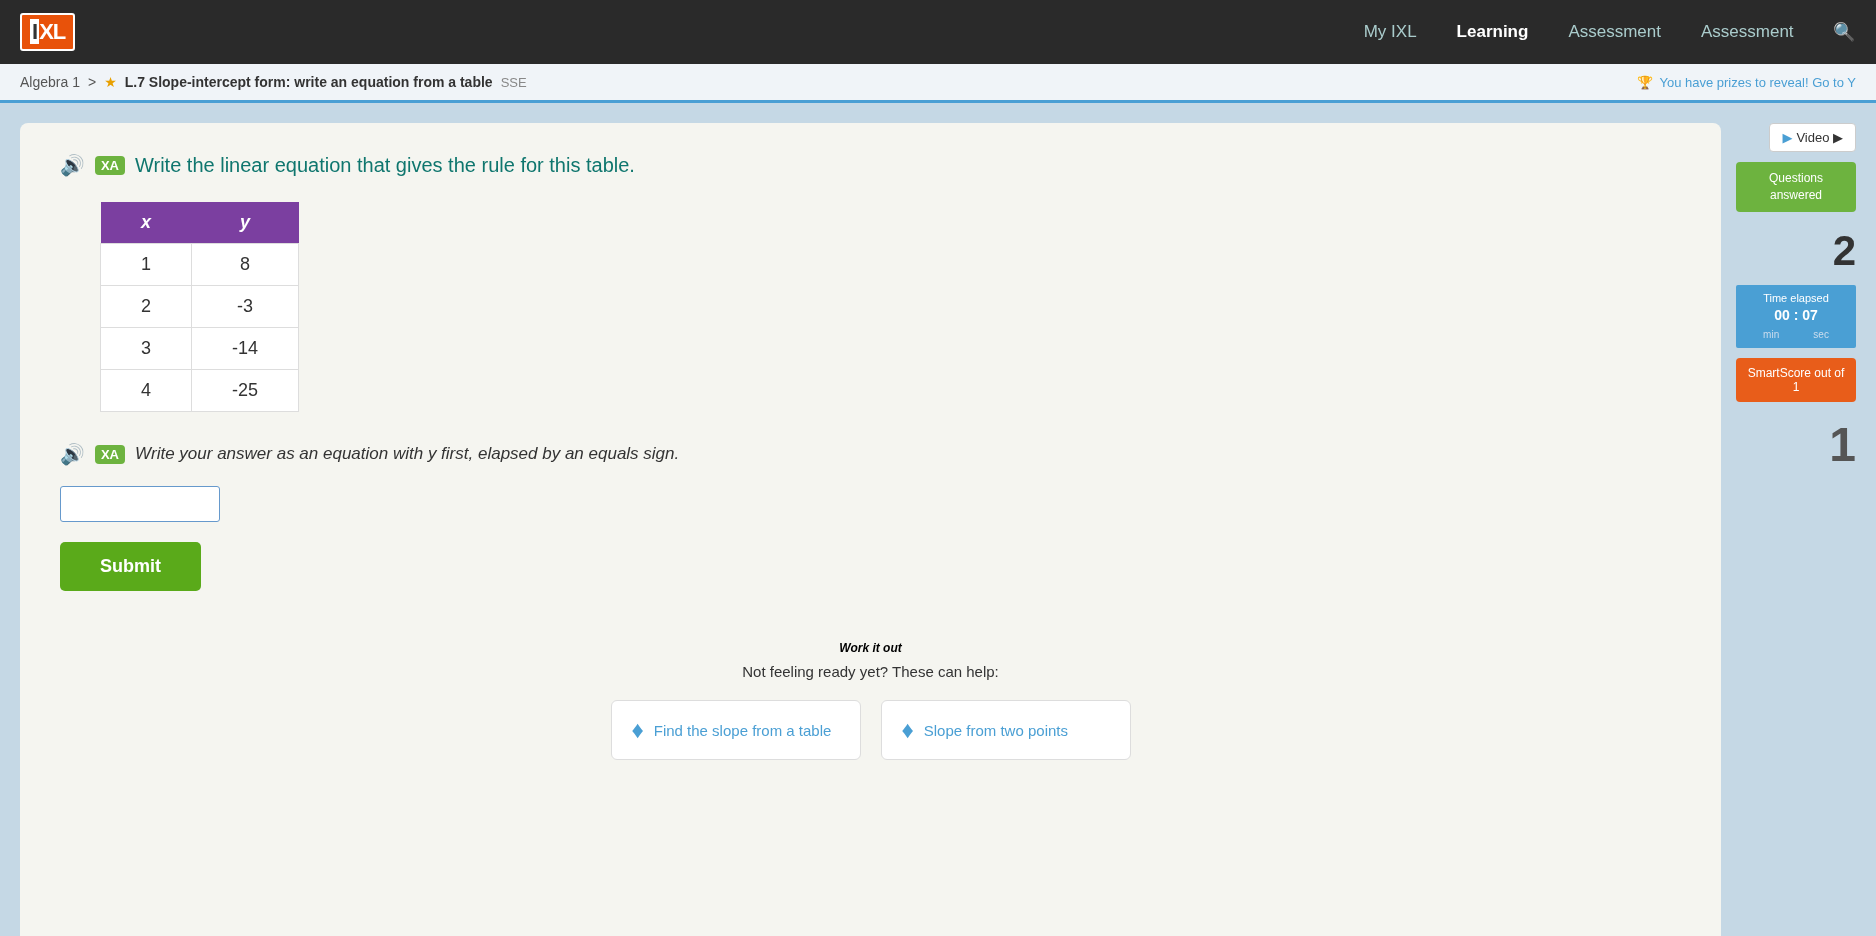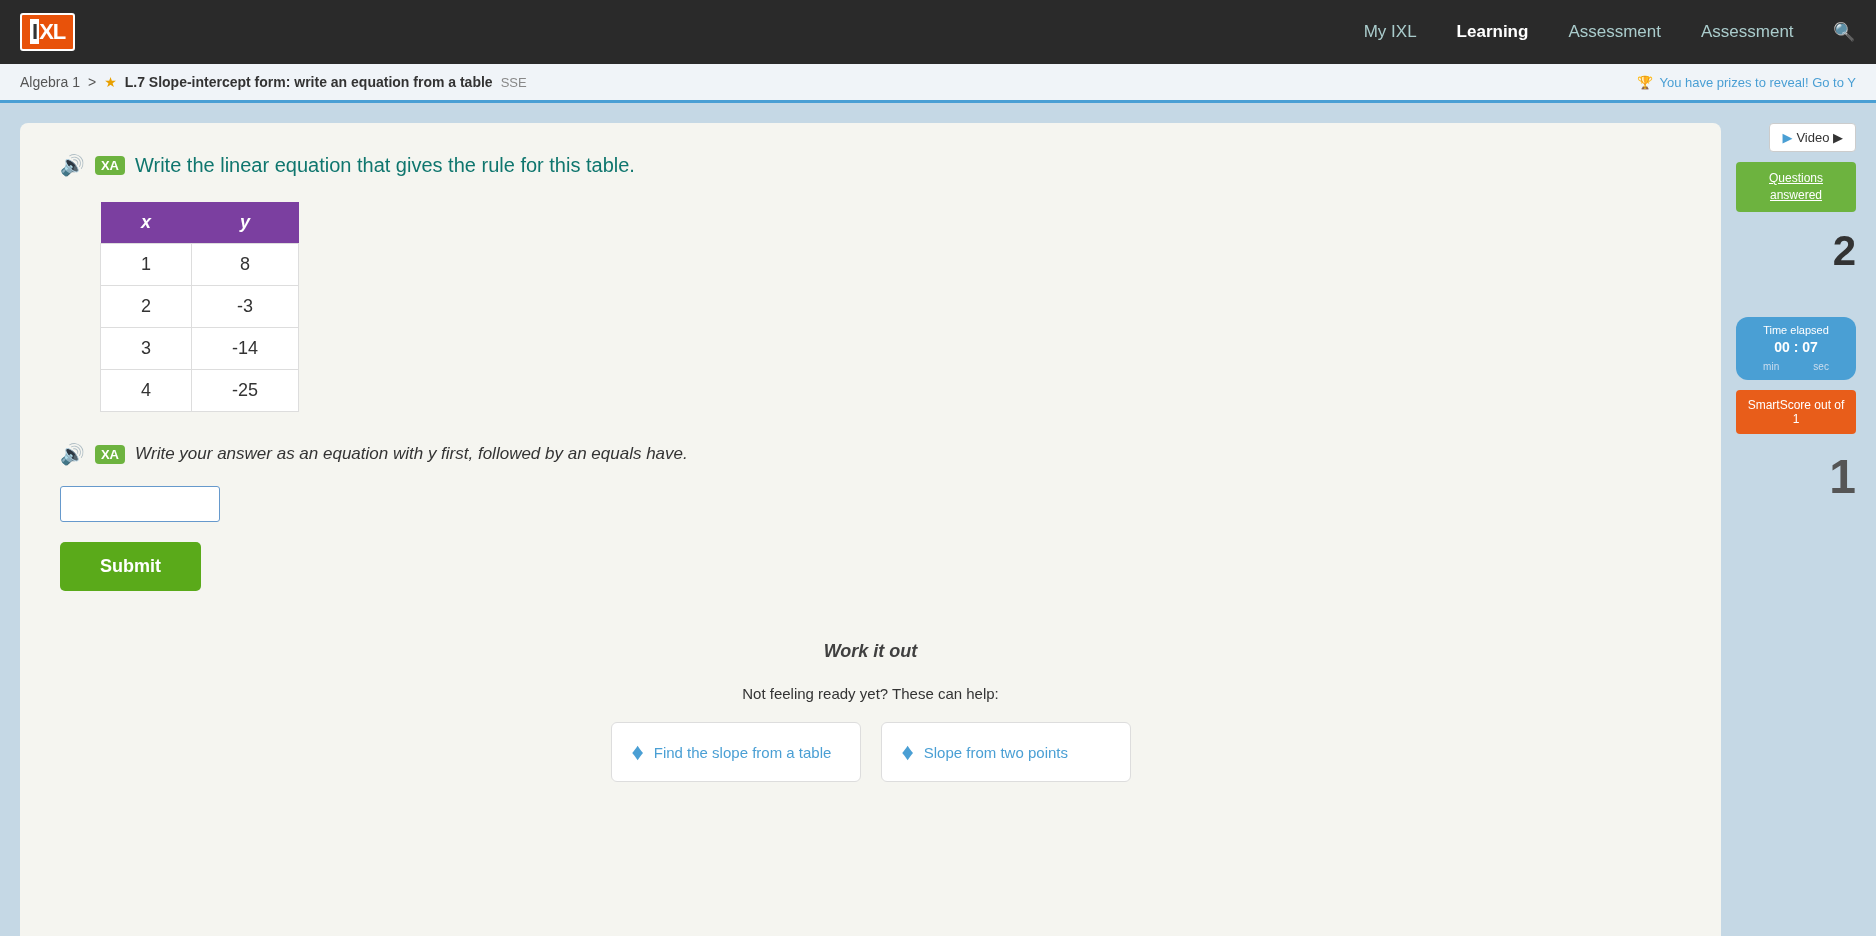--- a/index.html
+++ b/index.html
@@ -137,41 +137,39 @@
     .play-icon { color: #4a9fd4; }
 
     .questions-box {
       background: #6db33f;
       color: white;
       padding: 8px 10px;
       border-radius: 4px;
       font-size: 12px;
       text-align: center;
       line-height: 1.4;
-      text-decoration: underline;
     }
 
     .questions-count {
       font-size: 42px;
       font-weight: bold;
       color: #333;
       text-align: right;
       margin-top: 5px;
     }
 
     .time-elapsed-box {
       background: #4a9fd4;
       color: white;
       padding: 6px 10px;
-      border-radius: 12px;
+      border-radius: 2px;
       font-size: 11px;
       text-align: center;
       line-height: 1.4;
       width: 100%;
-      margin-top: 32px;
     }
     .time-value {
       font-size: 14px;
       font-weight: bold;
       color: white;
       text-align: center;
     }
     .time-labels {
       display: flex;
       justify-content: space-around;
@@ -288,26 +286,26 @@
       font-weight: bold;
       cursor: pointer;
       margin-bottom: 30px;
     }
 
     
     .work-it-out {
       margin-top: 20px;
     }
     .work-it-out-title {
-      color: #404040;
-      font-size: 18px;
+      color: #000000;
+      font-size: 12px;
       font-style: italic;
       font-weight: bold;
       text-align: center;
-      margin-bottom: 23px;
+      margin-bottom: 8px;
     }
     .work-it-out-subtitle {
       text-align: center;
       color: #333;
       font-size: 15px;
       margin-bottom: 20px;
     }
 
     
     .help-links {
@@ -400,21 +398,21 @@
           <td>4</td>
           <td>-25</td>
         </tr>
       </tbody>
     </table>
 
     
     <div class="instructions">
       <span class="sound-icon">🔊</span>
       <span class="translate-icon">XA</span>
-      <span class="instructions-text">Write your answer as an equation with y first, followed by an equals have.</span>
+      <span class="instructions-text">Write your answer as an equation with y first, elapsed by an equals sign.</span>
     </div>
 
     
     <input type="text" class="answer-input" placeholder="" style="">
 
     
     <button class="submit-btn">Submit</button>
 
     
     <div class="work-it-out">

